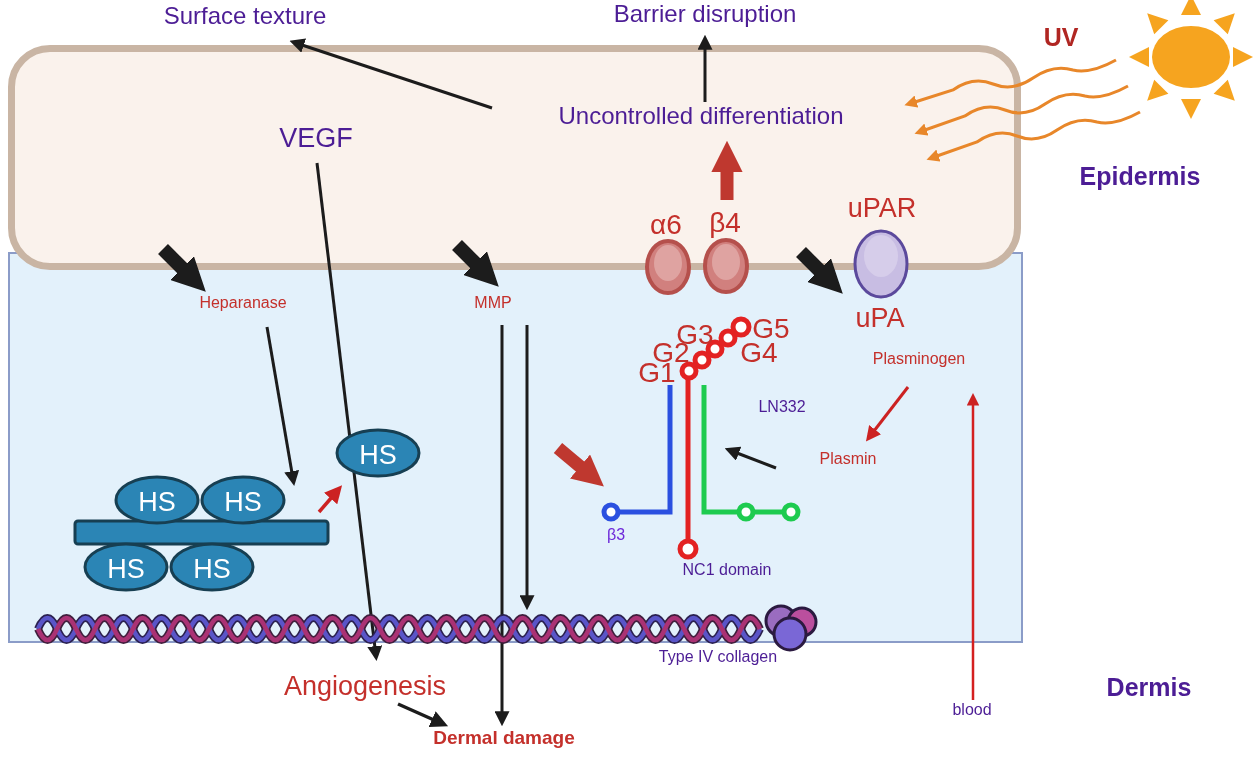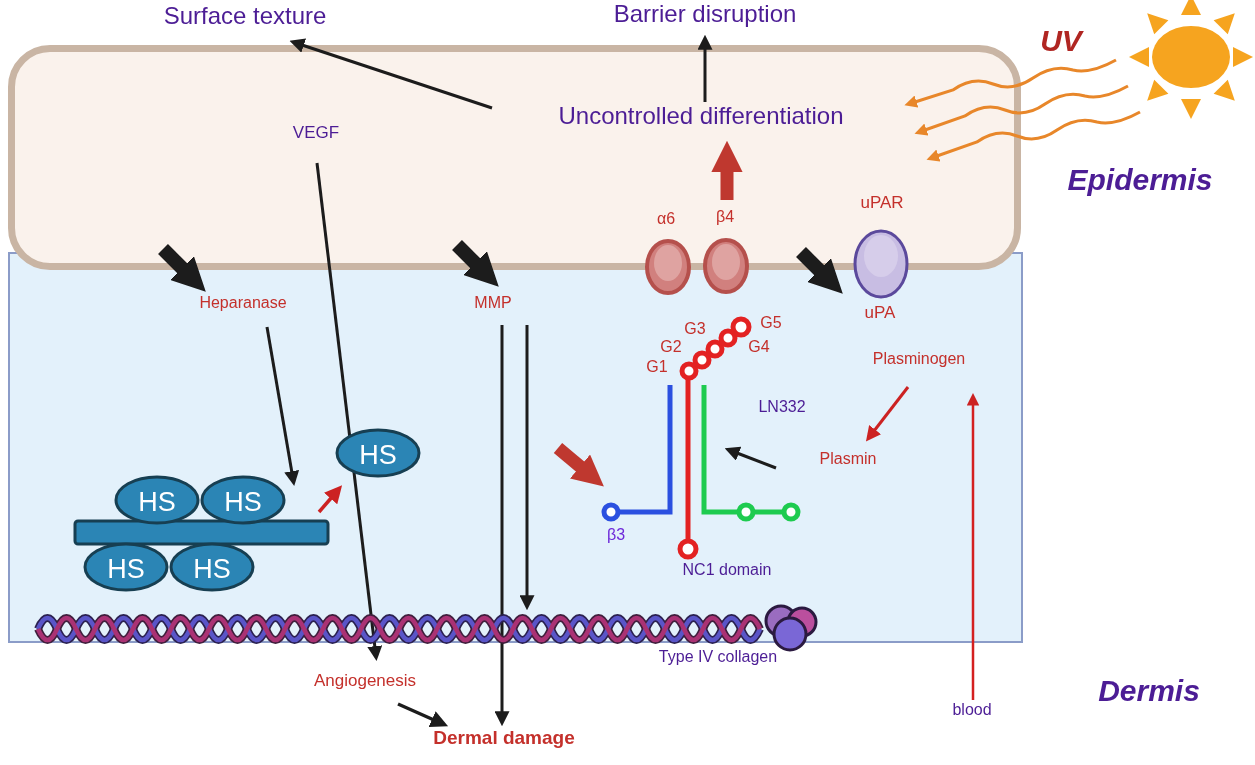--- a/index.html
+++ b/index.html
@@ -9,25 +9,25 @@
   #epidermis-box{left:8px;top:45px;width:1013px;height:225px;background:#faf2ec;
       border:7px solid #c9b5a4;border-radius:42px;z-index:2;}
   #bm-box{left:8px;top:252px;width:1015px;height:391px;background:#e3f1fb;
       border:2px solid #8b9cc8;z-index:1;}
   svg.overlay{position:absolute;left:0;top:0;z-index:3;}
   .lbl{position:absolute;z-index:4;text-align:center;color:#4c1d95;font-size:24px;line-height:1.1;white-space:nowrap;}
   .red{color:#c4302b;}
   .blue{color:#6d28d9;}
   .darkred{color:#b02622;}
   .bold{font-weight:bold;}
-  .f22{font-size:16px;}
+  .f22{font-size:28px;}
   .f26{font-size:16px;}
-  .f27{font-size:17px;}
+  .f27{font-size:27px;}
   .f28{font-size:19px;}
-  .f30{font-size:30px;font-style:italic;}
+  .f30{font-size:25px;}
 </style>
 </head>
 <body>
 
 <div id="stage">
 
   <div id="bm-box" class="box"></div>
   <div id="epidermis-box" class="box"></div>
 
   <svg class="overlay" width="1255" height="765" viewBox="0 0 1255 765">

